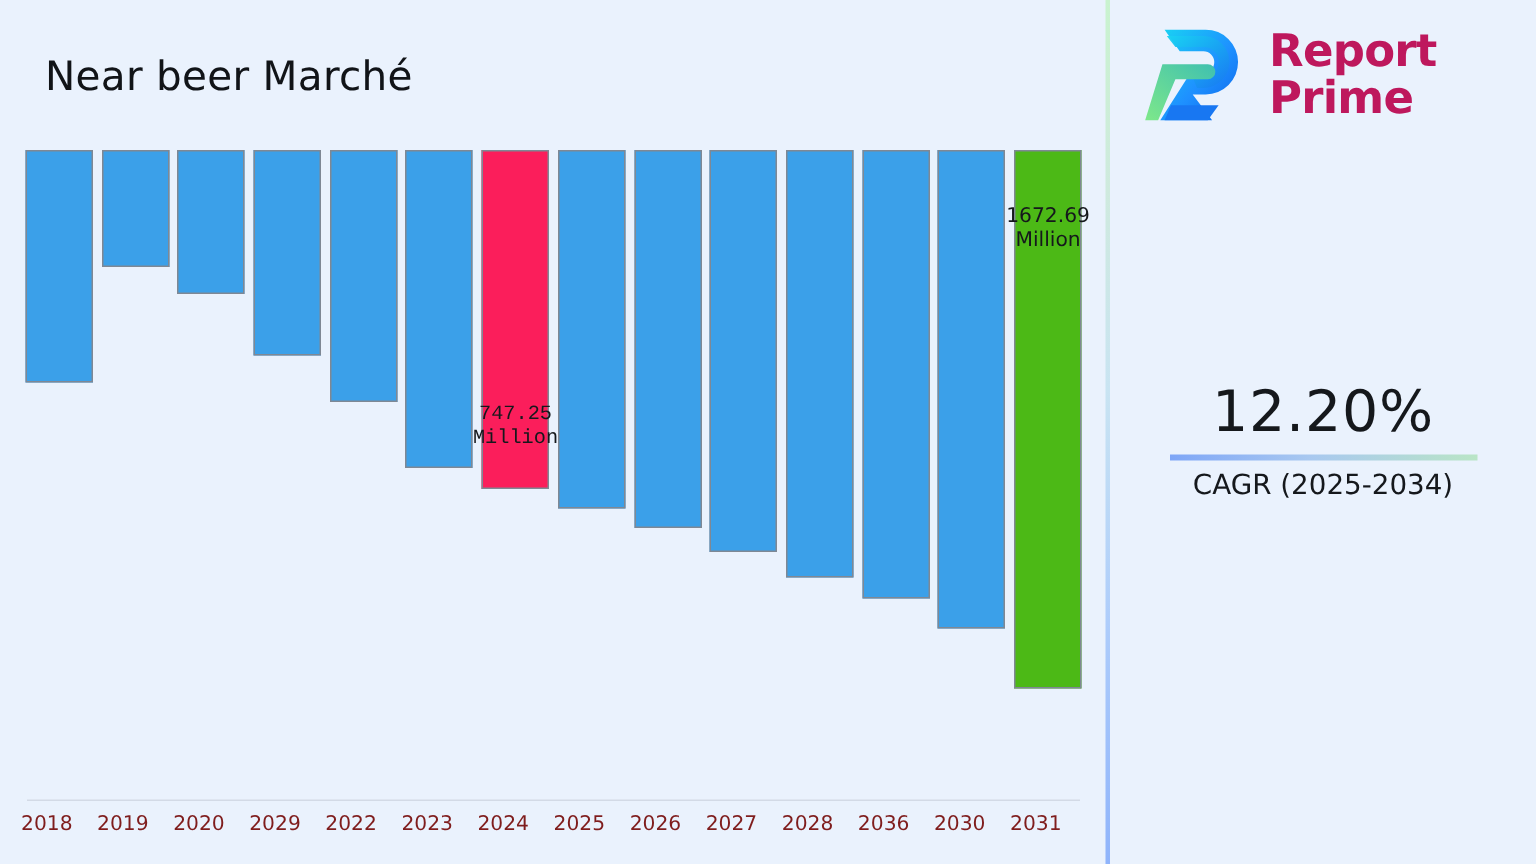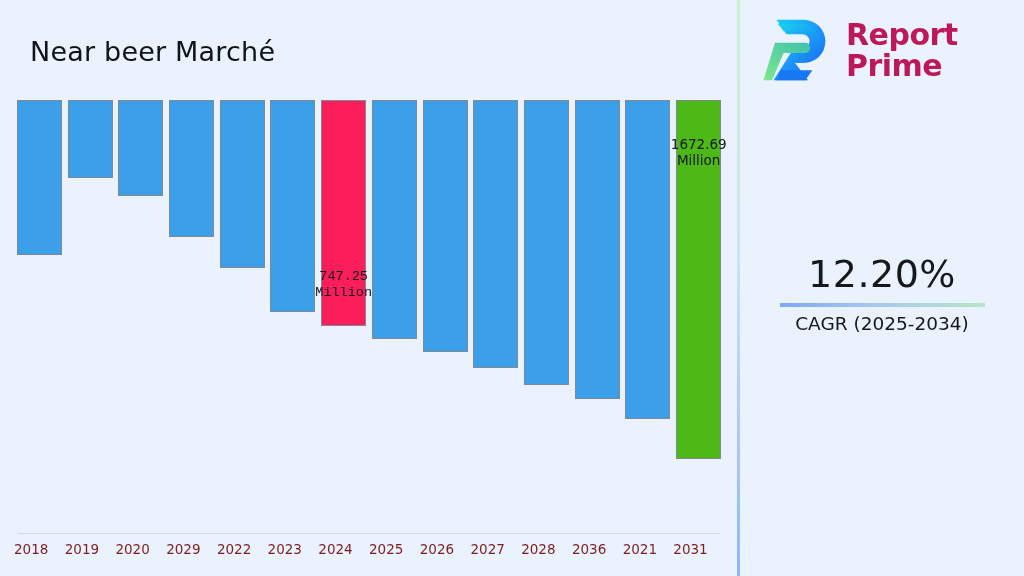--- a/index.html
+++ b/index.html
@@ -159,21 +159,21 @@
         <div class="x-tick">2020</div>
         <div class="x-tick">2029</div>
         <div class="x-tick">2022</div>
         <div class="x-tick">2023</div>
         <div class="x-tick">2024</div>
         <div class="x-tick">2025</div>
         <div class="x-tick">2026</div>
         <div class="x-tick">2027</div>
         <div class="x-tick">2028</div>
         <div class="x-tick">2036</div>
-        <div class="x-tick">2021</div>
+        <div class="x-tick">2030</div>
         <div class="x-tick">2031</div>
       </div>
   </div>
 
   <div class="divider"></div>
 
   <div class="right-panel">
 
     <div class="logo">
       <span class="logo-mark">

